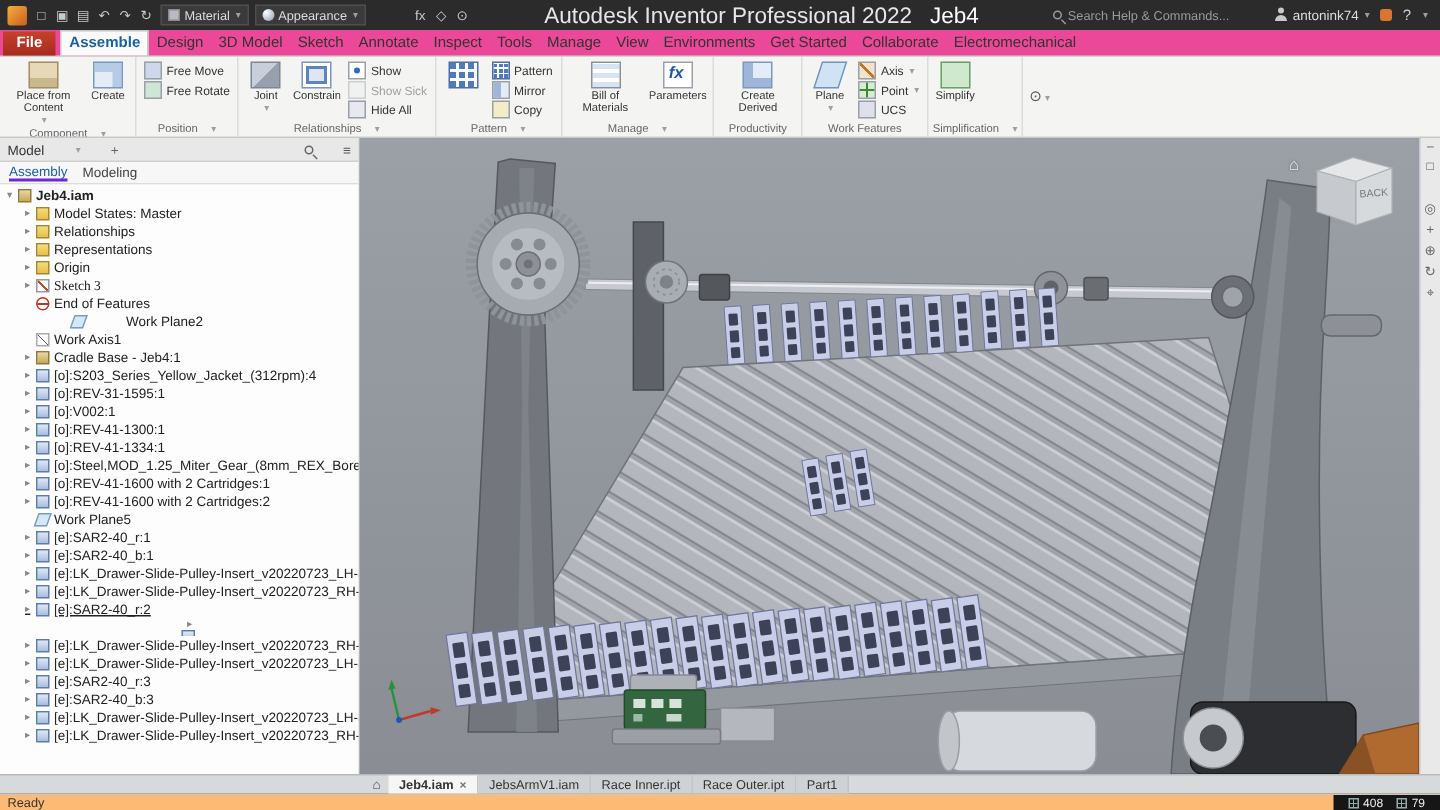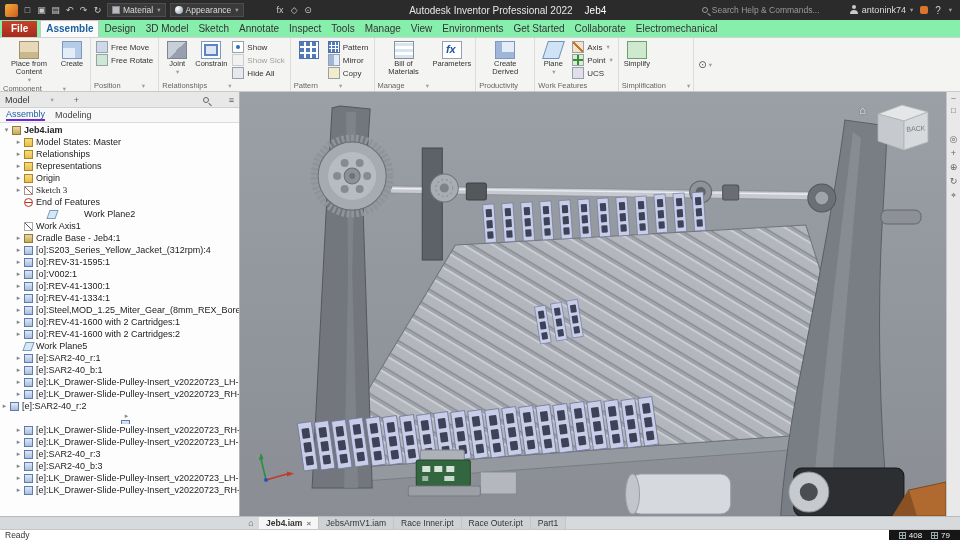--- a/index.html
+++ b/index.html
@@ -8,48 +8,48 @@
 
   
   .titlebar{height:20px;background:#2b2b2b;display:flex;align-items:center;color:#ddd;font-size:9px;}
   .qat{display:flex;align-items:center;gap:4px;padding-left:5px;}
   .applogo{width:13px;height:13px;border-radius:2px;background:linear-gradient(135deg,#f2b03c,#cf5b1e);flex:none;}
   .qicon{color:#c9c9c9;font-size:9px;min-width:11px;text-align:center;line-height:11px;}
   .qdrop{display:flex;align-items:center;gap:3px;background:#3a3a3a;border:1px solid #4d4d4d;padding:0 4px;height:14px;color:#dcdcdc;font-size:8.5px;}
   .matbox{width:8px;height:8px;background:#b8bcc2;border:1px solid #8a8a8a;flex:none;}
   .appball{width:8px;height:8px;border-radius:50%;background:radial-gradient(circle at 30% 30%,#ffffff,#8899aa);flex:none;}
   .dd{font-size:6.5px;color:#9f9f9f;margin-left:1px;}
-  .titlecenter{flex:1;display:flex;justify-content:center;gap:12px;color:#e6e6e6;font-size:10px;white-space:nowrap;}
+  .titlecenter{flex:1;display:flex;justify-content:center;gap:12px;color:#e6e6e6;font-size:15px;white-space:nowrap;}
   .titlecenter .doc{color:#fff;}
   .titleright{display:flex;align-items:center;gap:7px;padding-right:8px;}
   .search{display:flex;align-items:center;gap:4px;color:#9a9a9a;width:140px;font-size:8.5px;}
   .mag{width:6px;height:6px;border:1.2px solid #9a9a9a;border-radius:50%;position:relative;flex:none;}
   .mag::after{content:"";position:absolute;width:4px;height:1.2px;background:#9a9a9a;transform:rotate(45deg);left:4px;top:6px;}
   .person{position:relative;width:10px;height:10px;flex:none;}
   .person::before{content:"";position:absolute;left:3px;top:0;width:4px;height:4px;border-radius:50%;background:#c9c9c9;}
   .person::after{content:"";position:absolute;left:1px;top:5px;width:8px;height:4px;border-radius:4px 4px 0 0;background:#c9c9c9;}
   .notif{width:8px;height:8px;border-radius:2px;background:#d9752f;flex:none;}
   .helpq{color:#cfcfcf;font-size:10px;}
 
   
-  .tabsrow{height:18px;background:#86efac;display:flex;align-items:flex-end;border-bottom:1px solid #d2d2d2;padding-left:2px;}
+  .tabsrow{height:18px;background:#ec4899;display:flex;align-items:flex-end;border-bottom:1px solid #d2d2d2;padding-left:2px;}
   .rtab{font-size:10px;color:#333;padding:2px 5px 3px;white-space:nowrap;}
   .rtab.file{background:linear-gradient(#c8402c,#a52c1a);color:#fff;font-weight:bold;padding:2px 9px 3px;margin-right:3px;}
   .rtab.active{background:#fafafa;color:#1a5f9e;border:1px solid #c6c6c6;border-bottom:none;font-weight:bold;}
 
   
   .ribbon{height:54px;background:#f4f4f2;border-bottom:1px solid #c9c9c9;display:flex;align-items:stretch;overflow:hidden;}
   .rgroup{display:flex;flex-direction:column;border-right:1px solid #dcdcdc;padding:1px 3px 0;}
   .rgbody{flex:1;display:flex;align-items:flex-start;gap:2px;}
   .rbig{min-width:30px;max-width:52px;display:flex;flex-direction:column;align-items:center;text-align:center;padding:1px 1px 0;}
   .rblabel{font-size:7.5px;line-height:8px;color:#333;margin-top:1px;max-height:16px;overflow:hidden;}
   .rcol{display:flex;flex-direction:column;gap:1px;padding-top:2px;}
   .rsmall{display:flex;align-items:center;gap:3px;font-size:8px;color:#333;height:12px;padding:0 2px;white-space:nowrap;}
   .dis{opacity:.45;}
-  .rglabel{height:11px;display:flex;align-items:center;gap:20px;font-size:7.5px;color:#666;white-space:nowrap;}
+  .rglabel{height:11px;display:flex;align-items:center;justify-content:center;gap:8px;font-size:7.5px;color:#666;white-space:nowrap;}
   .ribopts{align-self:center;margin-left:4px;color:#555;font-size:10px;display:flex;align-items:center;gap:1px;}
 
   
   .ic{width:20px;height:18px;margin:1px auto 0;border:1px solid transparent;position:relative;flex:none;}
   .ic.place{background:#e7d9b8;border-color:#a3906a;box-shadow:inset 0 -6px 0 #c9b88e;}
   .ic.create{background:#e3ecf7;border-color:#7d98bd;box-shadow:inset -6px 6px 0 #b5cbe6;}
   .ic.joint{background:linear-gradient(135deg,#c9cfd8 50%,#97a0ac 50%);border-color:#7d8694;}
   .ic.constrain{background:#dde6f2;border-color:#7d98bd;box-shadow:inset 0 0 0 2px #fff,inset 0 0 0 4px #5b84c4;}
   .ic.pattern{border-color:#4f6fa8;background-image:repeating-linear-gradient(90deg,transparent 0 4px,#fff 4px 6px),repeating-linear-gradient(0deg,#4f7bbd 0 4px,#fff 4px 6px);}
   .ic.bom{background:#fff;border-color:#8a9099;background-image:repeating-linear-gradient(0deg,#d7e4f2 0 3px,#fff 3px 6px);}
@@ -106,21 +106,21 @@
   .navicon{font-size:9px;color:#666;line-height:10px;}
 
   
   .doctabs{height:13px;background:#d7dadd;display:flex;align-items:stretch;padding-left:243px;border-top:1px solid #b8bbbd;}
   .dhome{width:16px;display:flex;align-items:center;justify-content:center;font-size:9px;color:#444;}
   .dtab{display:flex;align-items:center;gap:4px;padding:0 7px;font-size:8.5px;color:#333;border-right:1px solid #c2c5c8;background:#cfd2d5;white-space:nowrap;}
   .dtab.active{background:#f6f6f6;font-weight:bold;}
   .dclose{color:#777;font-size:8px;}
 
   
-  .statusbar{height:11px;background:#ffffff;display:flex;align-items:center;font-size:8.5px;color:#333;border-top:1px solid #c6c6c6;}
+  .statusbar{height:11px;background:#fdba74;display:flex;align-items:center;font-size:8.5px;color:#333;border-top:1px solid #c6c6c6;}
   .statusleft{padding-left:5px;}
   .statusright{margin-left:auto;background:#161616;color:#eee;height:100%;display:flex;align-items:center;gap:9px;padding:0 10px;font-size:8px;}
   .cicon{width:7px;height:7px;border:1px solid #9aa;background-image:linear-gradient(0deg,transparent 45%,#9aa 45% 55%,transparent 55%),linear-gradient(90deg,transparent 45%,#9aa 45% 55%,transparent 55%);}
 </style>
 </head>
 <body>
 
 <div class="app">
 
   <div class="titlebar">
@@ -479,21 +479,21 @@
           <div class="trow" style="padding-left: 14px;">
             <span class="texp">▸</span>
             <span class="ti part"></span>
             <span class="tlabel">[e]:LK_Drawer-Slide-Pulley-Insert_v20220723_LH-3High:1</span>
           </div>
           <div class="trow" style="padding-left: 14px;">
             <span class="texp">▸</span>
             <span class="ti part"></span>
             <span class="tlabel">[e]:LK_Drawer-Slide-Pulley-Insert_v20220723_RH-3High:1</span>
           </div>
-          <div class="trow" style="">
+          <div class="trow" style="padding-left: 14px; text-decoration: underline;">
             <span class="texp">▸</span>
             <span class="ti part"></span>
             <span class="tlabel">[e]:SAR2-40_r:2</span>
           </div>
           <div class="trow" style="padding-left: 14px; flex-direction: column;">
             <span class="texp">▸</span>
             <span class="ti part"></span>
             <span class="tlabel">[e]:SAR2-40_b:2</span>
           </div>
           <div class="trow" style="padding-left: 14px;">

